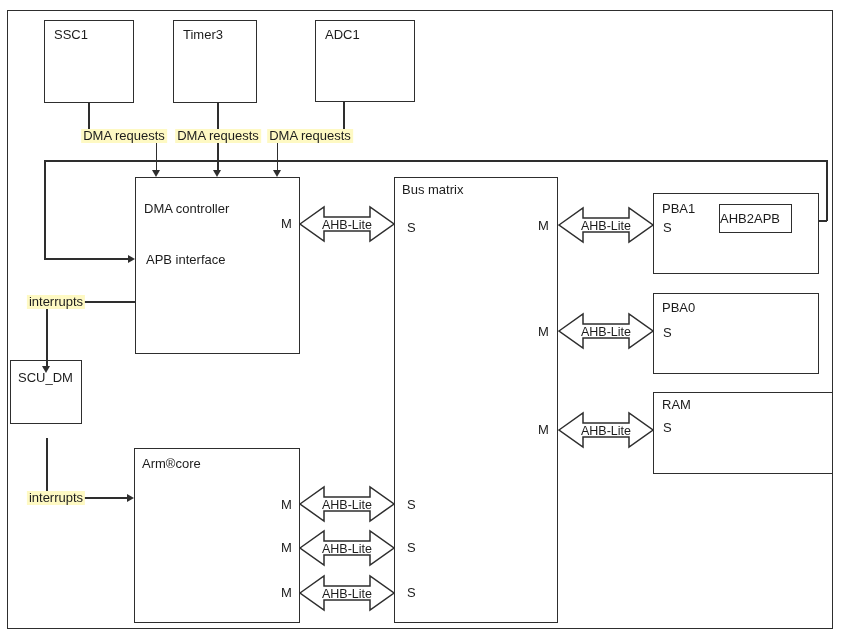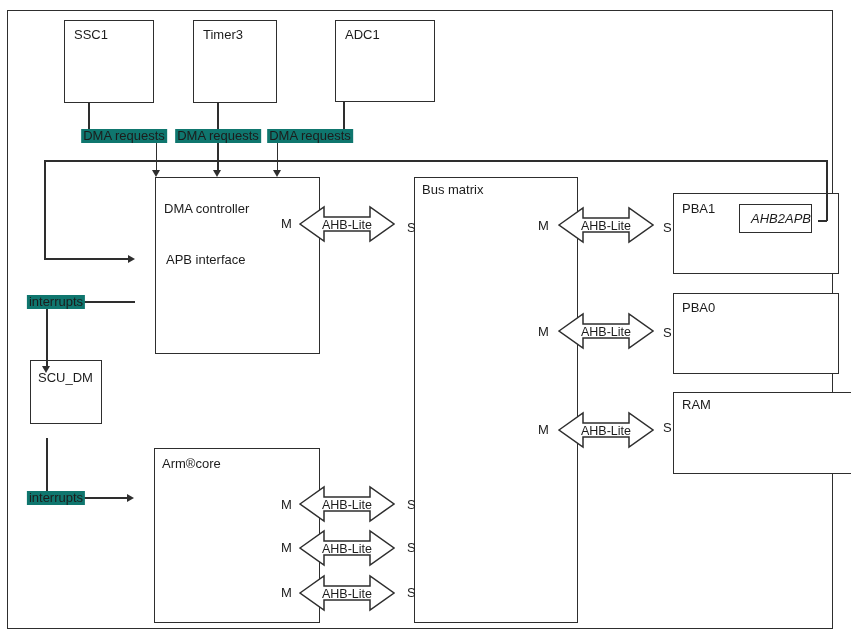--- a/index.html
+++ b/index.html
@@ -7,49 +7,49 @@
   #canvas {
     position:relative; width:851px; height:637px; background:#ffffff;
     font-family:"Liberation Sans", sans-serif; font-size:13px; color:#1c1c1c;
     overflow:hidden;
   }
   .frame {
     position:absolute; left:7px; top:10px; width:826px; height:619px;
     border:1.6px solid #2e2e2e; background:#ffffff;
   }
   .box {
-    position:absolute; border:1.6px solid #2e2e2e; background:#ffffff;margin-left:20px;
+    position:absolute; border:1.6px solid #2e2e2e; background:#ffffff;
   }
   .box .title { position:absolute; white-space:nowrap; line-height:13px; }
   .hline { position:absolute; height:1.5px; background:#2e2e2e; }
   .vline { position:absolute; width:1.5px; background:#2e2e2e; }
   .tri-down {
     position:absolute; width:0; height:0;
     border-left:4.5px solid transparent; border-right:4.5px solid transparent;
     border-top:7px solid #2e2e2e;
   }
   .tri-right {
     position:absolute; width:0; height:0;
     border-top:4.5px solid transparent; border-bottom:4.5px solid transparent;
     border-left:7px solid #2e2e2e;
   }
   .conn-label {
-    position:absolute; background:#0f766e; padding:0 2px; white-space:nowrap;
+    position:absolute; background:#fef9c3; padding:0 2px; white-space:nowrap;
     transform:translateX(-50%); line-height:14px;
   }
   .port { position:absolute; line-height:13px; white-space:nowrap; }
   .ahb { position:absolute; width:96px; height:38px; }
   .ahb svg { position:absolute; left:0; top:0; }
   .ahb .ahb-label {
     position:absolute; left:0; top:1px; right:0; bottom:0;
     display:flex; align-items:center; justify-content:center;
     font-size:12.5px;
   }
   .centered {
-    display:flex; align-items:center; justify-content:flex-end;font-style:italic;
+    display:flex; align-items:center; justify-content:flex-start;
   }
 </style>
 </head>
 <body>
 
 <div id="canvas">
 
   <div class="frame"></div>
 
   <div class="box" style="left:44px;top:20px;width:90px;height:83px">

